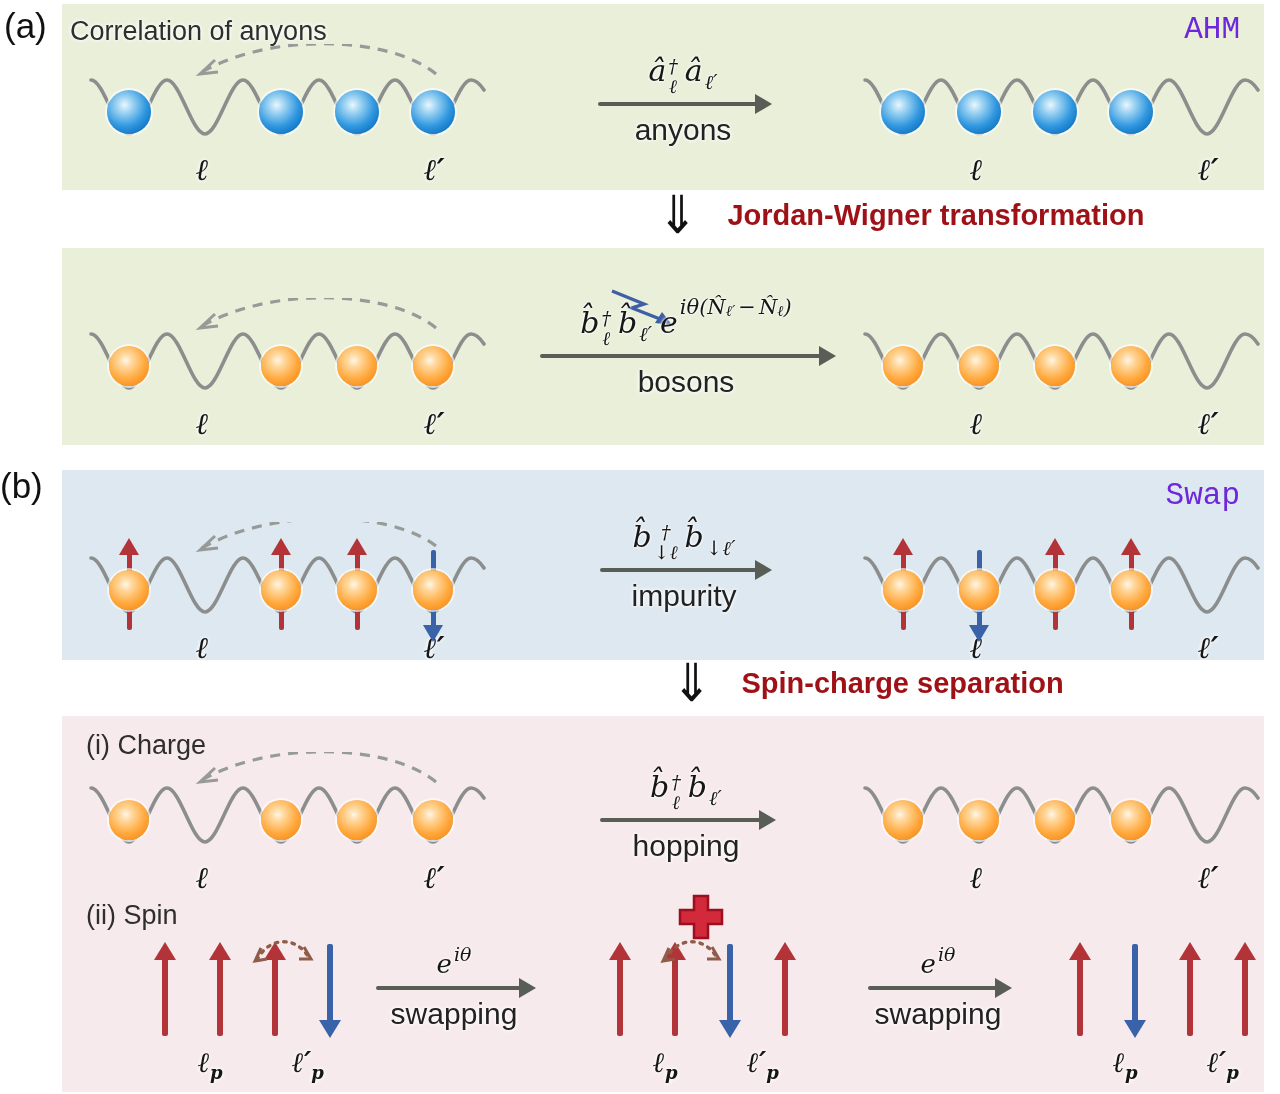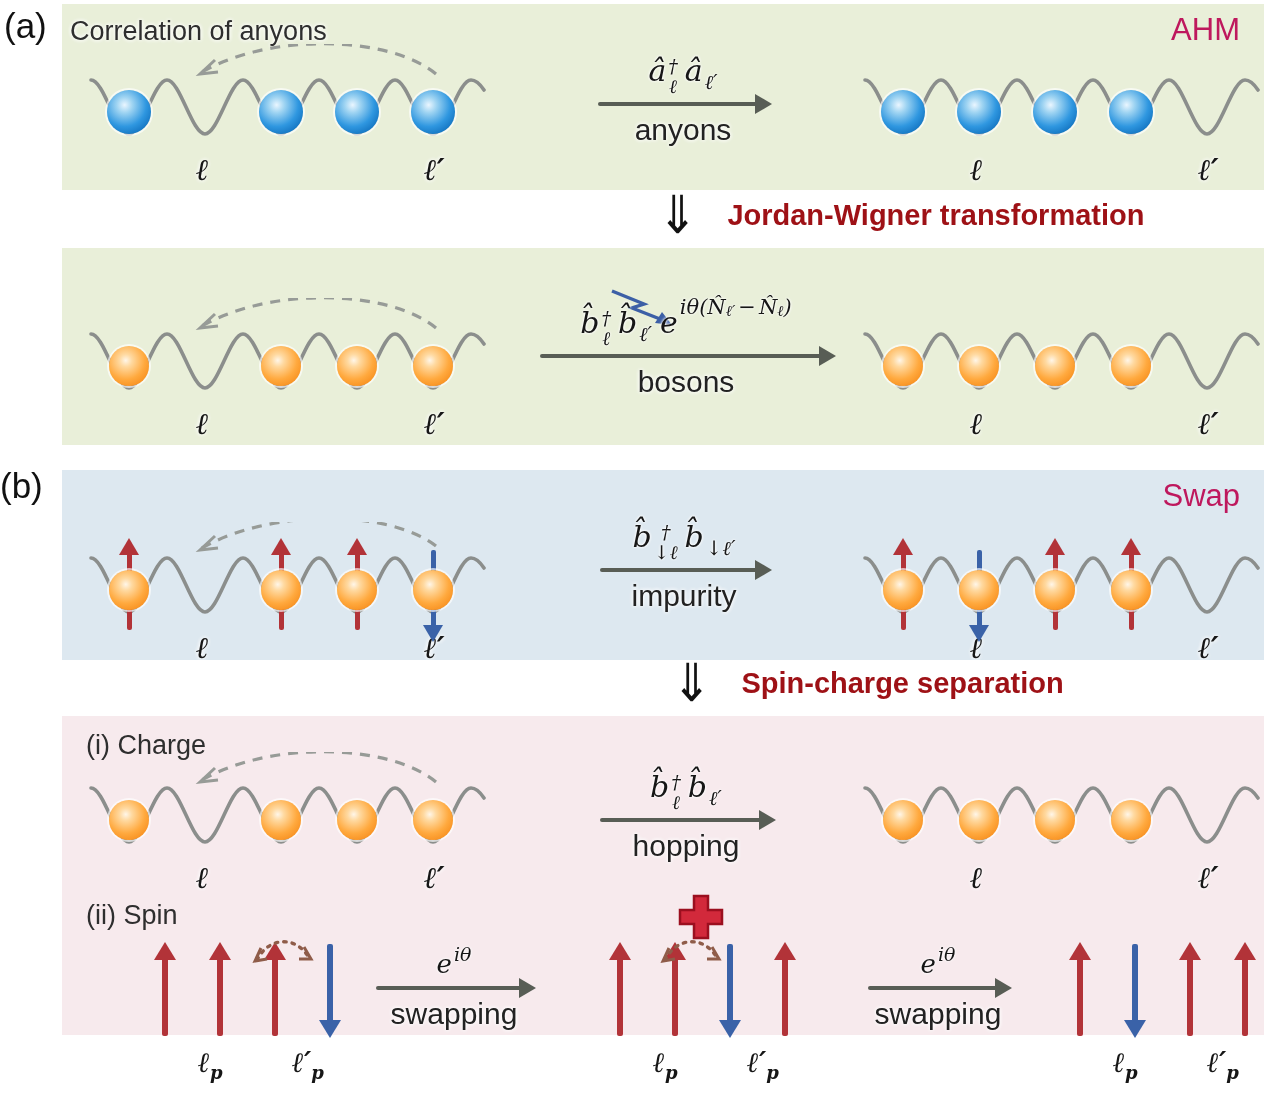--- a/index.html
+++ b/index.html
@@ -3,26 +3,26 @@
 <meta charset="utf-8">
 <style>
   html,body{margin:0;padding:0;background:#fff;}
   #fig{position:relative;width:1280px;height:1094px;background:#ffffff;overflow:hidden;
        font-family:"Liberation Sans",sans-serif;color:#222;}
   .abs{position:absolute;}
   .panel{position:absolute;left:62px;width:1202px;}
   #pA1{top:4px;height:186px;background:#e9efd9;}
   #pA2{top:248px;height:197px;background:#e9efd9;}
   #pB1{top:470px;height:190px;background:#dde8f0;}
-  #pB2{top:716px;height:319px;background:#f7eaed;}
+  #pB2{top:716px;height:376px;background:#f7eaed;}
   .seclab{position:absolute;font-size:35px;color:#111;}
   .ptitle{position:absolute;left:8px;top:12px;font-size:27px;color:#2e2e2e;
           text-shadow:0 0 4px #fff,0 0 4px #fff;}
   .green{color:#1d5e21;}
-  .corner{position:absolute;right:24px;top:8px;font-size:31px;color:#be185d;}
+  .corner{position:absolute;right:24px;top:8px;font-size:31px;color:#6d28d9;font-family:Liberation Mono, monospace;}
   .h2{position:absolute;left:24px;font-size:27px;color:#2e2e2e;}
 
   
   .lat{position:absolute;width:432px;height:146px;}
   .lat svg{position:absolute;left:0;}
   .wave{top:24px;}
   .arcsvg{top:-4px;}
   .site{position:absolute;top:0;width:76px;height:146px;}
   .s1{left:7px}.s2{left:83px}.s3{left:159px}.s4{left:235px}.s5{left:311px}
   .ball{display:none;position:absolute;left:50%;top:44px;width:40px;height:40px;border-radius:50%;

